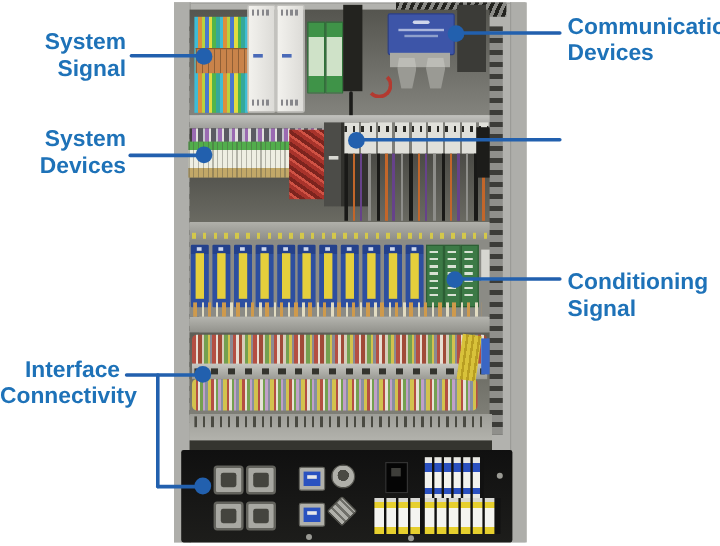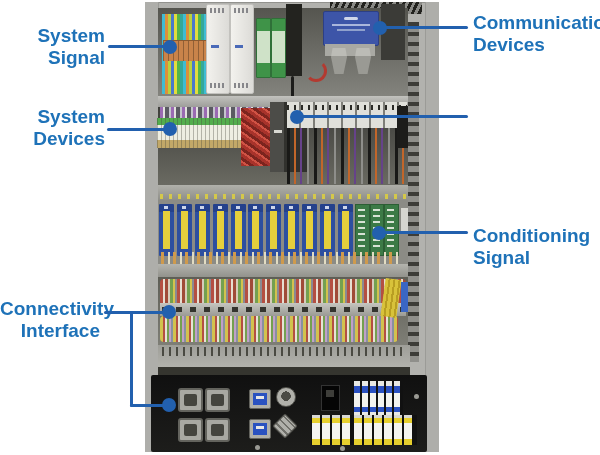--- a/index.html
+++ b/index.html
@@ -278,22 +278,22 @@
   <div class="c-dot" id="sp-dot"></div>
 
   <div class="c-label left" id="cd-label">
     <span>System</span>
     <span>Devices</span>
   </div>
   <div class="c-line" id="cd-line"></div>
   <div class="c-dot" id="cd-dot"></div>
 
   <div class="c-label left" id="ci-label">
+    <span>Interface</span>
     <span>Connectivity</span>
-    <span>Interface</span>
   </div>
   <div class="c-line" id="ci-line1"></div>
   <div class="c-vline" id="ci-vline"></div>
   <div class="c-line" id="ci-line2"></div>
   <div class="c-dot" id="ci-dot1"></div>
   <div class="c-dot" id="ci-dot2"></div>
 
   <div class="c-label" id="co-label">
     <span>Communication</span>
     <span>Devices</span>

